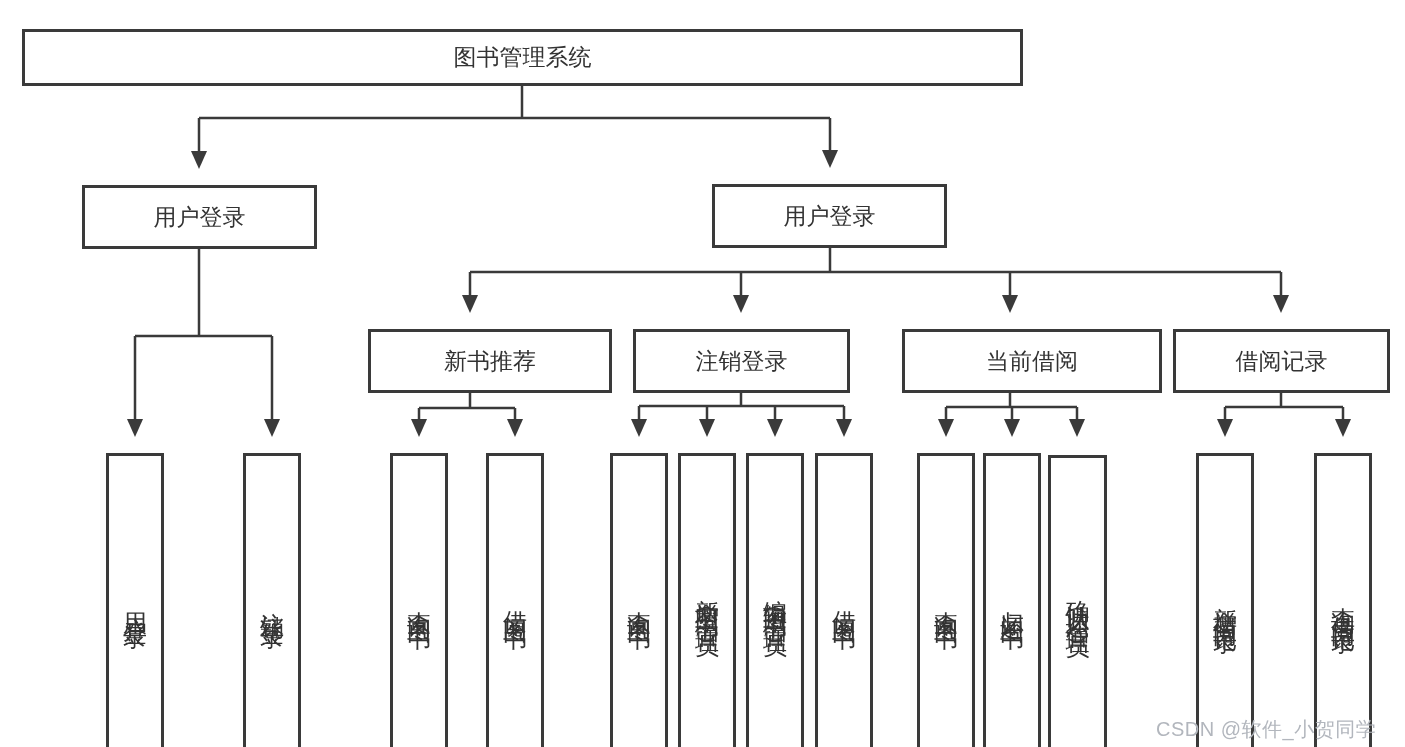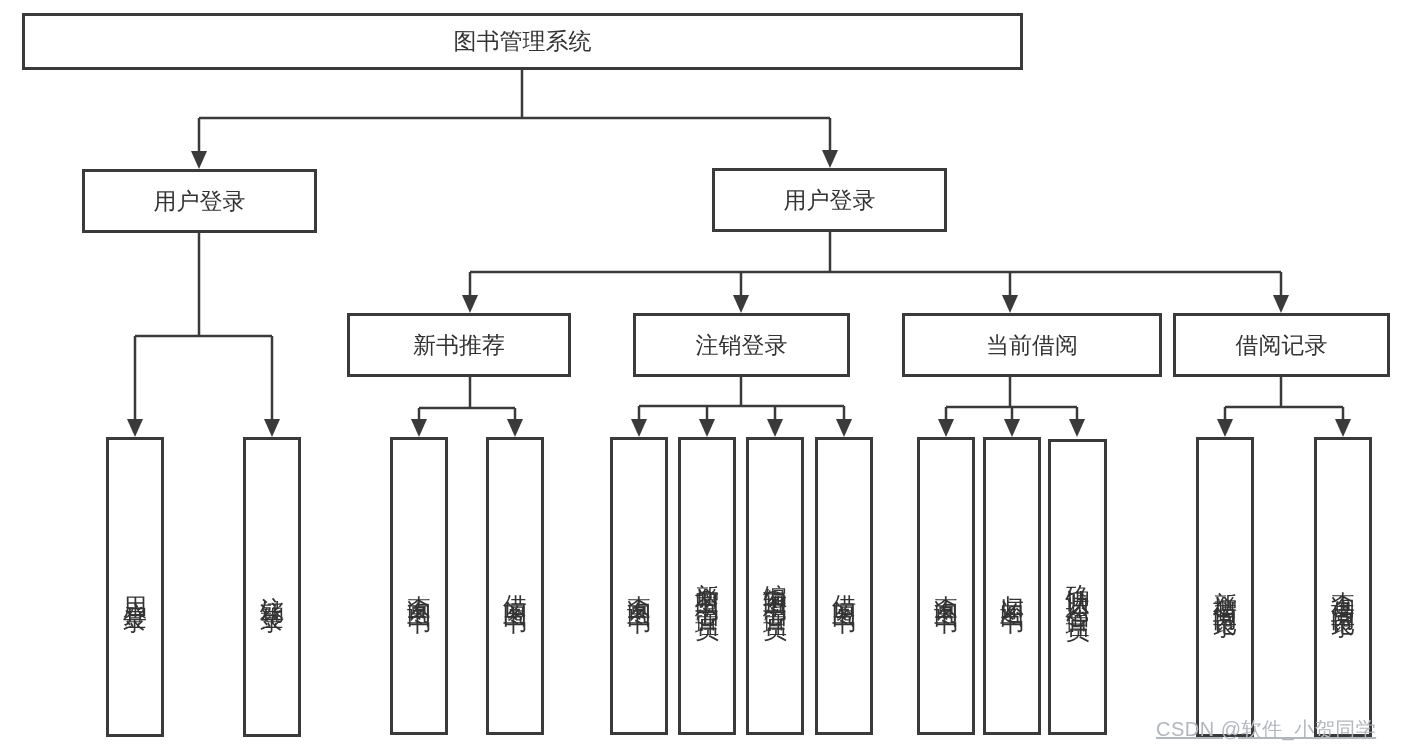--- a/index.html
+++ b/index.html
@@ -5,31 +5,30 @@
   html,body{margin:0;padding:0;background:#fff;}
   #stage{
     position:relative;width:1405px;height:747px;background:#ffffff;
     font-family:"Liberation Sans","DejaVu Sans",sans-serif;overflow:hidden;
   }
   #wires{position:absolute;left:0;top:0;width:1405px;height:747px;}
   .node{
     position:absolute;box-sizing:border-box;background:#ffffff;
     border:3px solid #3a3a3a;color:#333333;
     display:flex;align-items:center;justify-content:center;
-    font-size:23px;line-height:1;white-space:nowrap;
+    font-size:23px;line-height:1;white-space:nowrap;margin-top:16px;
   }
   .v{
     writing-mode:vertical-rl;text-orientation:mixed;
     font-size:24px;letter-spacing:5px;white-space:normal;
   }
   #watermark{
     position:absolute;left:1156px;top:716px;width:250px;
     font-size:20px;color:#b2b6bd;letter-spacing:0.5px;z-index:6;
     white-space:nowrap;
-    text-decoration:underline;
   }
 </style>
 </head>
 <body>
 
 <div id="stage">
 
   <svg id="wires" viewBox="0 0 1405 747" xmlns="http://www.w3.org/2000/svg">
 
     <g stroke="#3a3a3a" stroke-width="2.5" fill="#3a3a3a">
@@ -78,21 +77,21 @@
       <polygon points="1217,419 1233,419 1225,437" stroke="none"></polygon>
       <polygon points="1335,419 1351,419 1343,437" stroke="none"></polygon>
     </g>
   </svg>
 
   <div class="node" style="left:22px;top:13px;width:1001px;height:57px">图书管理系统</div>
 
   <div class="node" style="left:82px;top:169px;width:235px;height:64px">用户登录</div>
   <div class="node" style="left:712px;top:168px;width:235px;height:64px">用户登录</div>
 
-  <div class="node" style="left:347px;top:313px;width:224px;height:64px">新书推荐</div>
+  <div class="node" style="left:368px;top:313px;width:244px;height:64px">新书推荐</div>
   <div class="node" style="left:633px;top:313px;width:217px;height:64px">注销登录</div>
   <div class="node" style="left:902px;top:313px;width:260px;height:64px">当前借阅</div>
   <div class="node" style="left:1173px;top:313px;width:217px;height:64px">借阅记录</div>
 
   <div class="node v" style="left:106px;top:437px;width:58px;height:300px">用户登录</div>
   <div class="node v" style="left:243px;top:437px;width:58px;height:300px">注销登录</div>
 
   <div class="node v" style="left:390px;top:437px;width:58px;height:298px">查询图书</div>
   <div class="node v" style="left:486px;top:437px;width:58px;height:298px">借阅图书</div>
 

